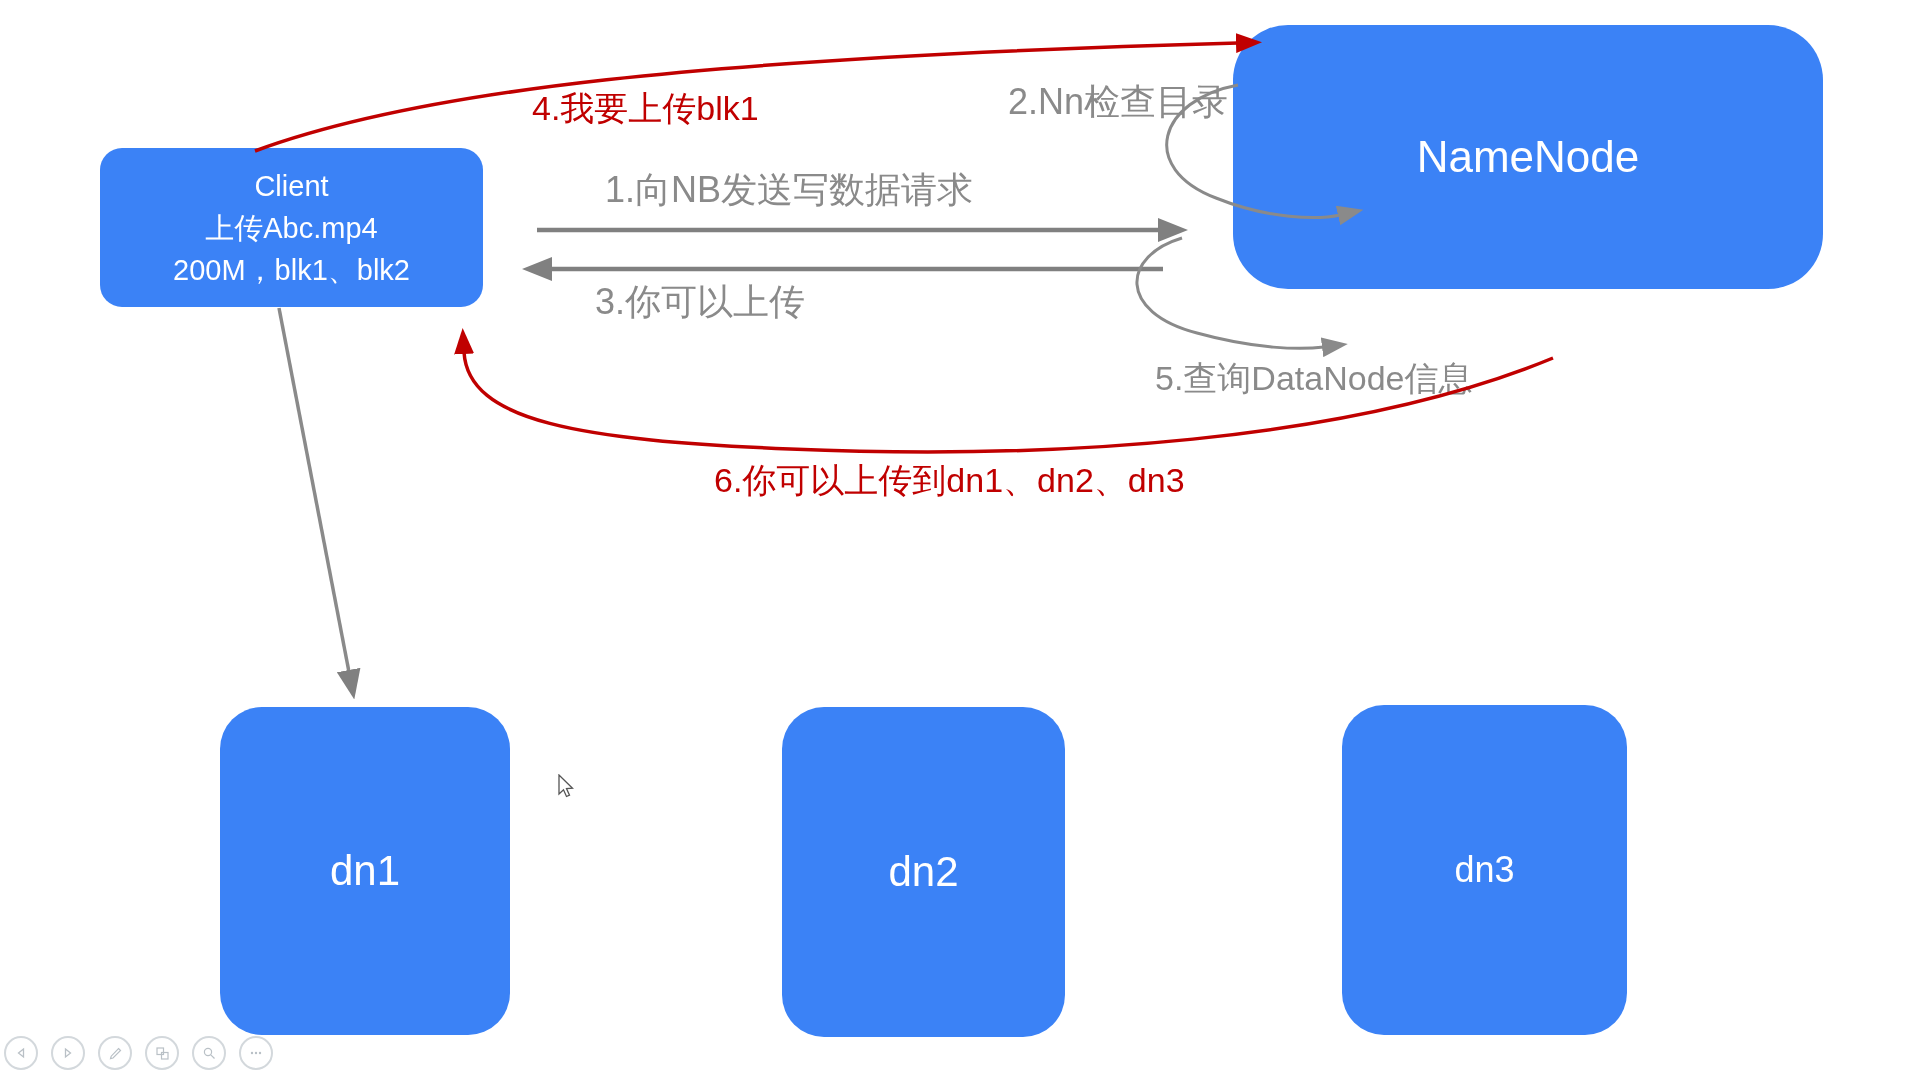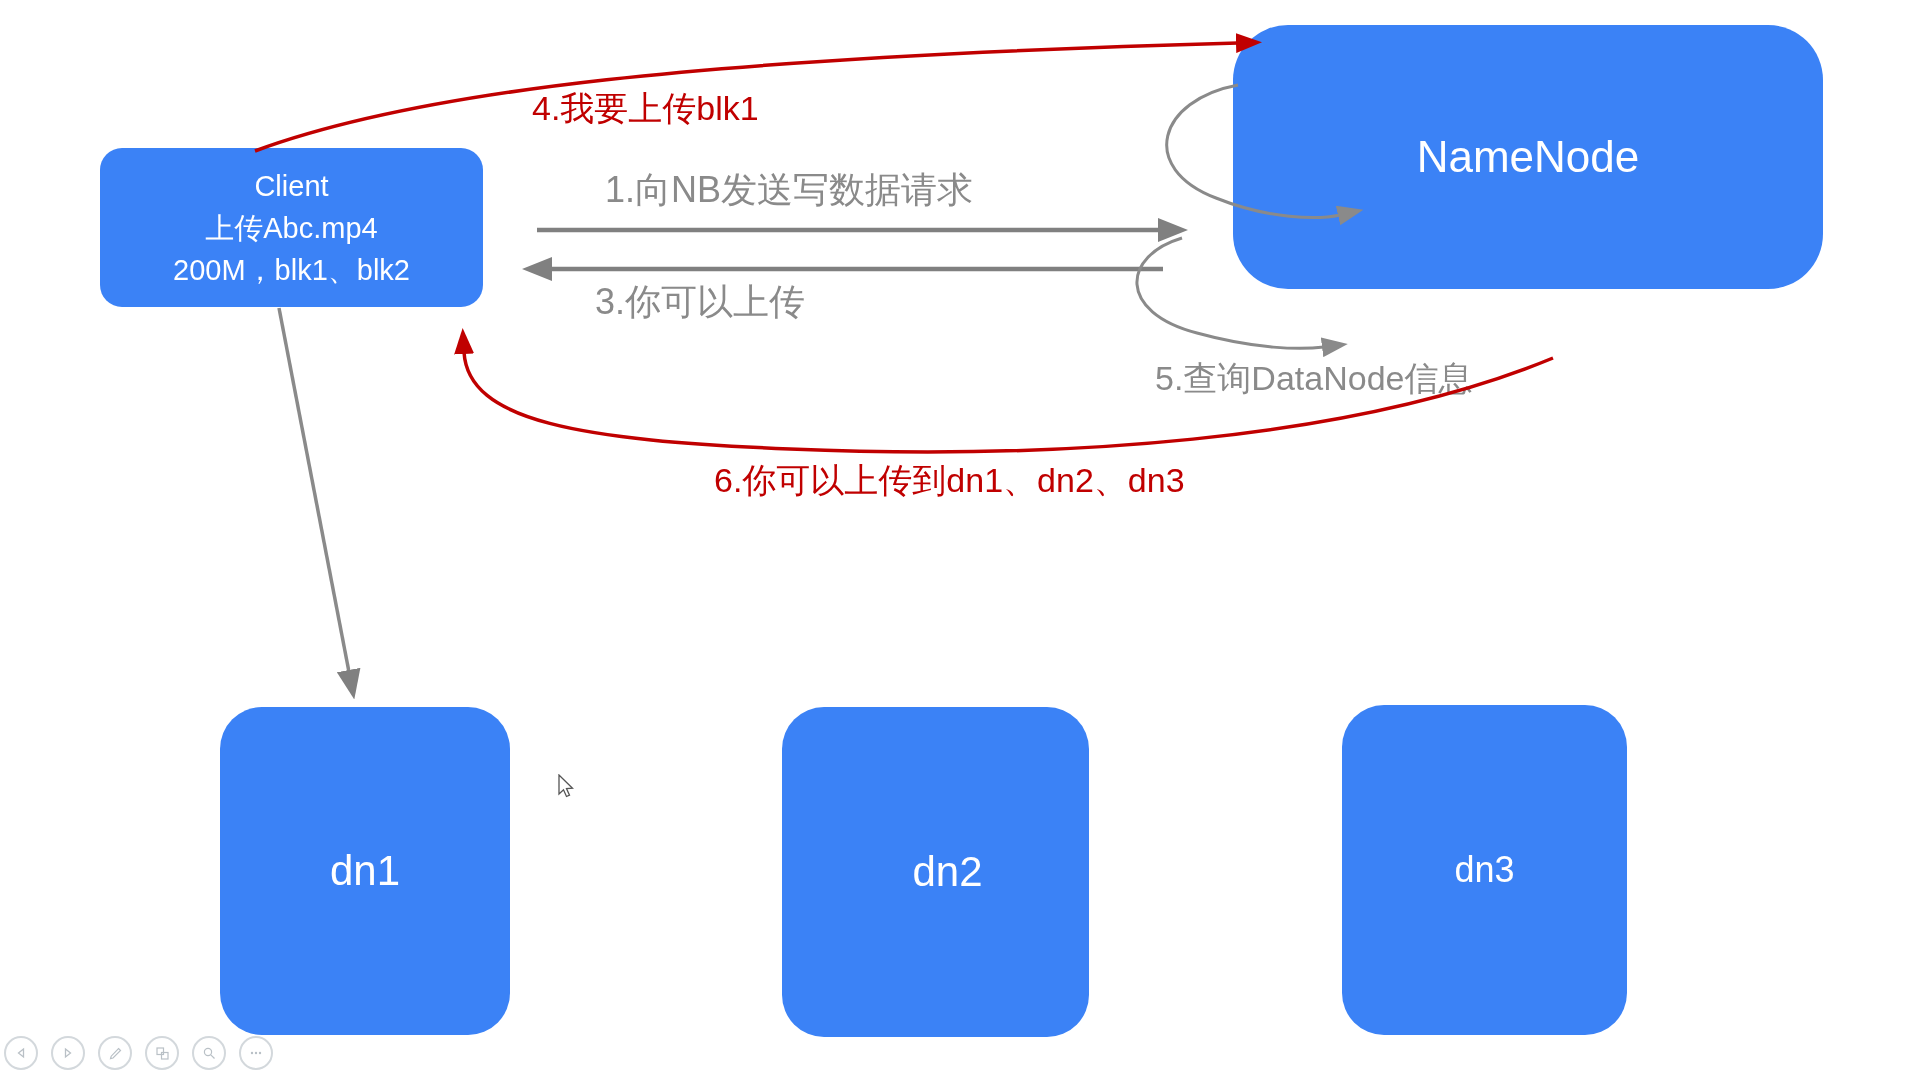--- a/index.html
+++ b/index.html
@@ -9,21 +9,21 @@
   }
   .node{
     position:absolute;background:#3b82f6;color:#ffffff;
     display:flex;flex-direction:column;align-items:center;justify-content:center;
     text-align:center;
   }
   .node .line{white-space:nowrap;}
   #client{left:100px;top:148px;width:383px;height:159px;border-radius:22px;font-size:29px;line-height:42px;}
   #namenode{left:1233px;top:25px;width:590px;height:264px;border-radius:55px;font-size:44px;}
   #dn1{left:220px;top:707px;width:290px;height:328px;border-radius:42px;font-size:42px;}
-  #dn2{left:782px;top:707px;width:283px;height:330px;border-radius:42px;font-size:42px;padding-left:24px;}
+  #dn2{left:782px;top:707px;width:283px;height:330px;border-radius:42px;font-size:42px;}
   #dn3{left:1342px;top:705px;width:285px;height:330px;border-radius:42px;font-size:36px;}
 
   .lbl{position:absolute;white-space:nowrap;color:#8a8a8a;font-size:36px;}
   .lbl.red{color:#c00000;}
   #lbl-step1{left:605px;top:166px;}
   #lbl-step2{left:1008px;top:78px;}
   #lbl-step3{left:595px;top:278px;}
   #lbl-step4{left:532px;top:86px;font-size:34px;}
   #lbl-step5{left:1155px;top:356px;font-size:34px;}
   #lbl-step6{left:698px;top:458px;font-size:34px;margin-left:16px;}
@@ -63,20 +63,21 @@
 
   <div class="node" id="dn2">
     <div class="line">dn2</div>
   </div>
 
   <div class="node" id="dn3">
     <div class="line">dn3</div>
   </div>
 
   <div class="lbl" id="lbl-step1">1.向NB发送写数据请求</div>
+  <div class="lbl" id="lbl-step2">2.Nn检查目录</div>
   <div class="lbl" id="lbl-step3">3.你可以上传</div>
   <div class="lbl red" id="lbl-step4">4.我要上传blk1</div>
   <div class="lbl" id="lbl-step5">5.查询DataNode信息</div>
   <div class="lbl red" id="lbl-step6">6.你可以上传到dn1、dn2、dn3</div>
 
   <svg id="arrow-layer" viewBox="0 0 1920 1080">
     <defs>
       <marker id="head-gray-big" markerUnits="userSpaceOnUse" markerWidth="30" markerHeight="24" viewBox="0 0 30 24" refX="2" refY="12" orient="auto">
         <path d="M0,0 L30,12 L0,24 Z" fill="#808080"></path>
       </marker>

